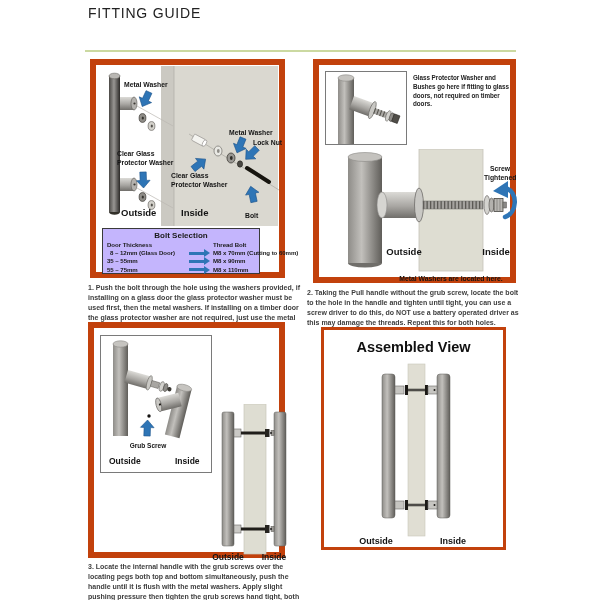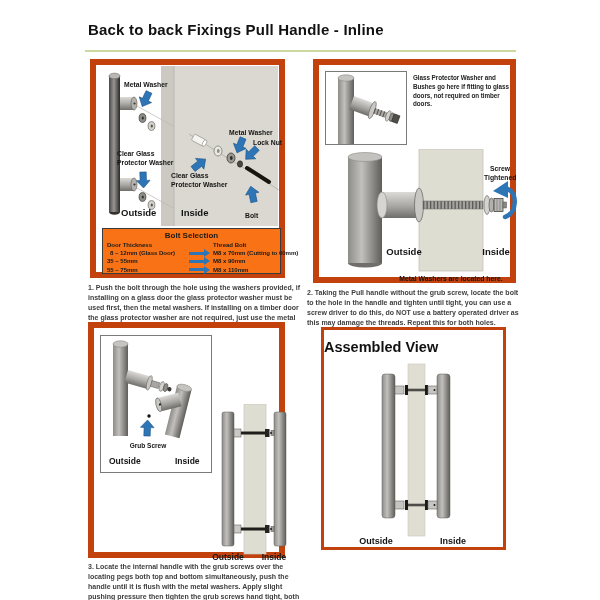--- a/index.html
+++ b/index.html
@@ -17,31 +17,31 @@
   .step{position:absolute;font-size:7px;font-weight:700;color:#3d3d3d;line-height:1.45;}
   #s1{left:88px;top:283px;width:212px;}
   #s2{left:307px;top:288px;width:214px;}
   #s3{left:88px;top:562px;width:215px;}
   .inset{position:absolute;border:1px solid #7a7a7a;background:#fff;box-sizing:border-box;}
   .inset2{left:6px;top:6px;width:82px;height:74px;}
   .inset3{left:6px;top:7px;width:112px;height:138px;}
   .note2{position:absolute;left:94px;top:9px;width:106px;font-size:6.3px;font-weight:700;
          line-height:1.4;color:#222;letter-spacing:-.05px;}
   
-  .boltbox{position:absolute;left:6px;top:163px;width:179px;height:46px;border:1px solid #3a3a3a;
-           background:#f97316;box-sizing:border-box;}
+  .boltbox{position:absolute;left:6px;top:163px;width:158px;height:46px;border:1px solid #3a3a3a;
+           background:#c4b5fd;box-sizing:border-box;}
   .boltbox .bs-title{text-align:center;font-size:8px;font-weight:700;margin-top:2px;}
   .bs-grid{display:grid;grid-template-columns:80px 26px auto;margin:1px 3px 0 4px;
            font-size:6.1px;font-weight:700;line-height:8.2px;white-space:nowrap;letter-spacing:-.05px;}
   .bs-ind{padding-left:3px;}
   .tbl-arrow{display:inline-block;width:15px;height:3px;background:#2e75b6;position:relative;
              margin-top:2.4px;margin-left:2px;}
   .tbl-arrow::after{content:"";position:absolute;right:-6px;top:-2.5px;width:0;height:0;
              border-left:6px solid #2e75b6;border-top:4px solid transparent;border-bottom:4px solid transparent;}
-  .p4title{position:absolute;left:0;top:9px;width:100%;text-align:left;
+  .p4title{position:absolute;left:0;top:9px;width:100%;text-align:center;
            font-size:14.5px;font-weight:700;color:#111;}
   svg text{font-family:"Liberation Sans",sans-serif;font-weight:700;fill:#141414;}
 </style>
 </head>
 <body>
 
 <div id="page">
 
   <svg width="0" height="0" style="position:absolute" aria-hidden="true">
     <defs>
@@ -57,21 +57,21 @@
       </linearGradient>
       <linearGradient id="gCyl" x1="0" y1="0" x2="0" y2="1">
         <stop offset="0" stop-color="#dcdbd7"></stop>
           <stop offset="0.55" stop-color="#a8a6a2"></stop>
           <stop offset="1" stop-color="#706e6a"></stop>
       </linearGradient>
       <path id="arr" d="M0,-3.2 L8.5,-3.2 L8.5,-6.8 L16,0 L8.5,6.8 L8.5,3.2 L0,3.2 Z" fill="#2e75b6" stroke="#1c548c" stroke-width="0.6"></path>
     </defs>
   </svg>
 
-  <div class="abs subtitle">Back to back Fixings Pull Handle - Inline</div>
+  <div class="abs title">FITTING GUIDE</div>
   <div class="abs divider"></div>
 
   <div class="panel" id="p1">
     <svg class="abs" style="left:1px;top:1px" width="189" height="160" viewBox="0 0 189 160">
       <rect x="64" y="0" width="13" height="160" fill="#cbc9c2"></rect>
       <rect x="77" y="0" width="104" height="160" fill="#dad8d0"></rect>
       <line x1="77" y1="0" x2="77" y2="160" stroke="#b3b1a9" stroke-width="0.8"></line>
       <line x1="40" y1="40" x2="76" y2="60" stroke="#bab8b2" stroke-width="0.7"></line>
       <line x1="40" y1="122" x2="76" y2="142" stroke="#bab8b2" stroke-width="0.7"></line>
       <line x1="92" y1="68" x2="182" y2="124" stroke="#a9a7a1" stroke-width="0.7"></line>

